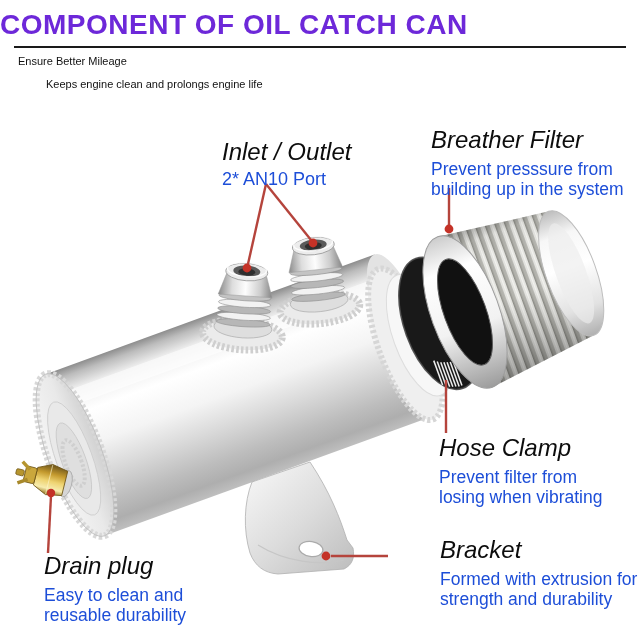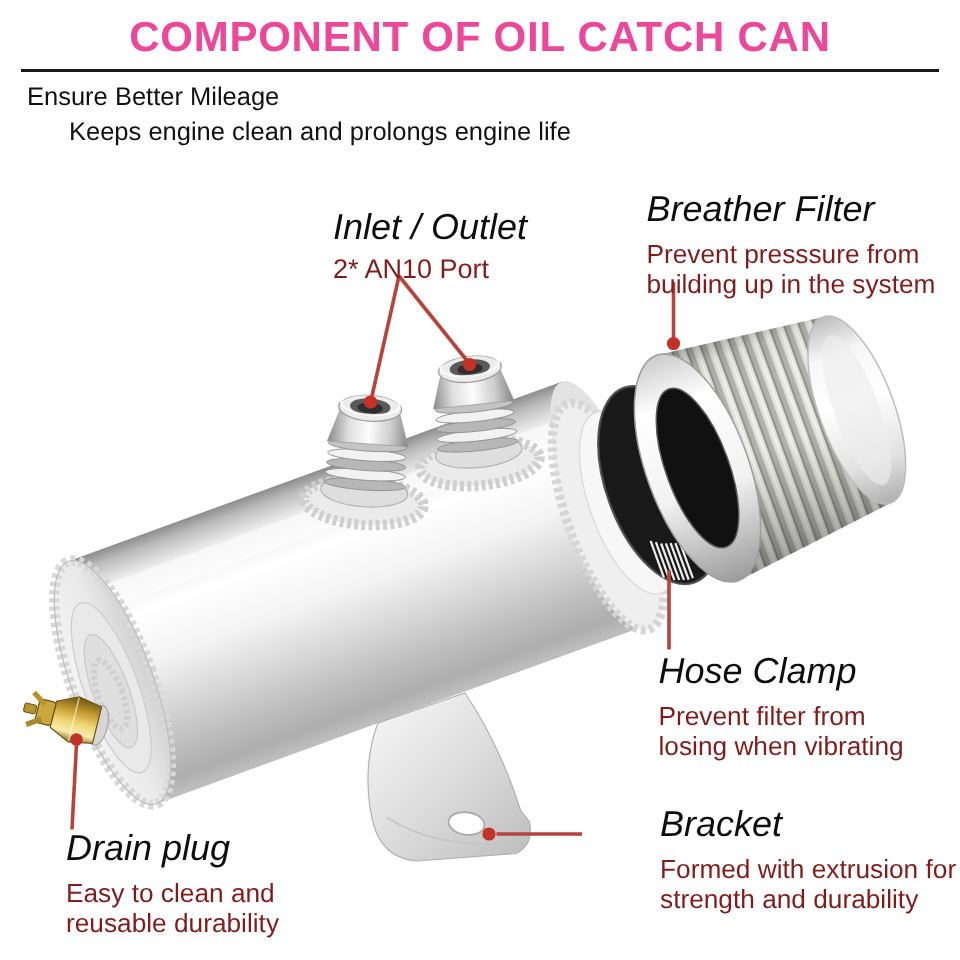--- a/index.html
+++ b/index.html
@@ -3,31 +3,31 @@
 <meta charset="utf-8">
 <style>
   html,body{margin:0;padding:0;}
   body{
     width:640px;height:640px;background:#ffffff;
     font-family:"Liberation Sans", sans-serif;color:#1a1a1a;
     position:relative;overflow:hidden;
   }
   .stage{position:absolute;left:0;top:0;width:640px;height:640px;}
   .title{
-    position:absolute;top:9px;left:0;right:0;text-align:center;
-    font-size:28px;font-weight:bold;letter-spacing:.5px;color:#ec4899;
+    position:absolute;top:9px;left:0;right:0;text-align:left;
+    font-size:28px;font-weight:bold;letter-spacing:.5px;color:#6d28d9;
     white-space:nowrap;
   }
   .divider{position:absolute;top:46px;left:14px;right:14px;border-top:2px solid #1a1a1a;height:0;}
-  .tagline{position:absolute;left:18px;font-size:17px;color:#111;white-space:nowrap;}
+  .tagline{position:absolute;left:18px;font-size:11px;color:#111;white-space:nowrap;}
   .tagline.t1{top:55px;}
   .tagline.t2{top:78px;margin-left:28px;}
   .callout{position:absolute;}
   .callout .h{font-size:24px;color:#0d0d0d;white-space:nowrap;font-style:italic;}
-  .callout .p{font-size:17.5px;line-height:20px;margin-top:5px;color:#7f1d1d;white-space:pre-line;}
+  .callout .p{font-size:17.5px;line-height:20px;margin-top:5px;color:#1d4ed8;white-space:pre-line;}
   .callout.inlet .p{font-size:18px;margin-top:3px;}
   svg{position:absolute;left:0;top:0;}
 </style>
 </head>
 <body>
 
 <div class="stage">
 
   <svg width="640" height="640" viewBox="0 0 640 640" aria-hidden="true">
     <defs>

